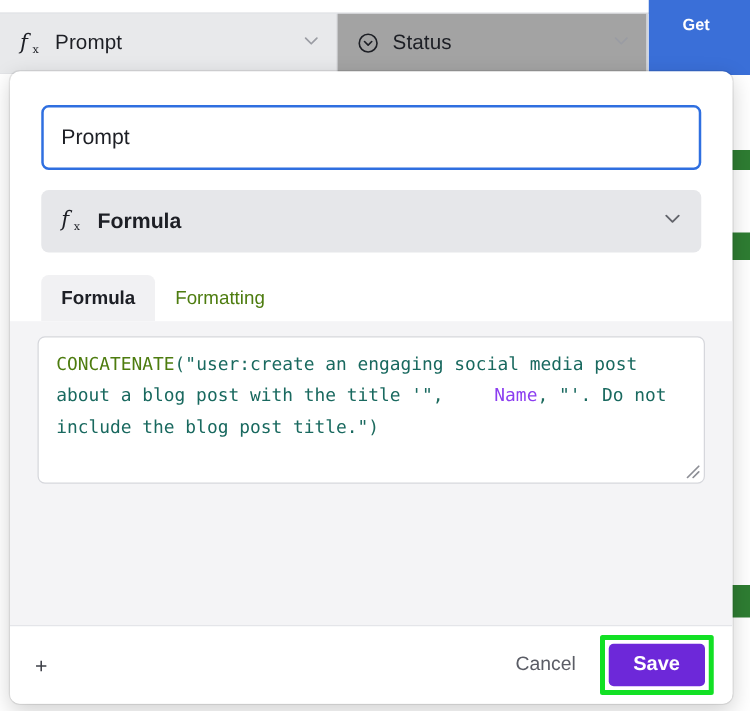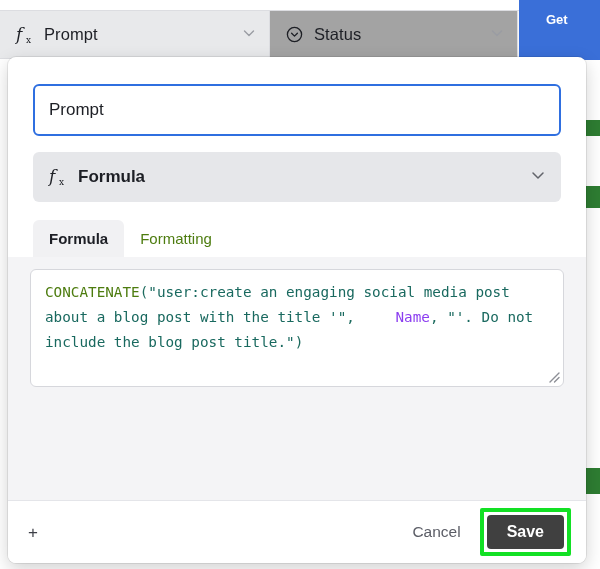--- a/index.html
+++ b/index.html
@@ -289,21 +289,21 @@
     padding: 8px 14px;
     background: none;
     border: none;
     font-family: "Liberation Sans", sans-serif;
   }
   .save-wrap {
     position: relative;
     margin-left: 12px;
   }
   .save-btn {
-    background: #404040;
+    background: #6d28d9;
     color: #ffffff;
     font-size: 16px;
     font-weight: bold;
     border: none;
     border-radius: 4px;
     padding: 0 20px;
     height: 34px;
     cursor: pointer;
     font-family: "Liberation Sans", sans-serif;
   }

